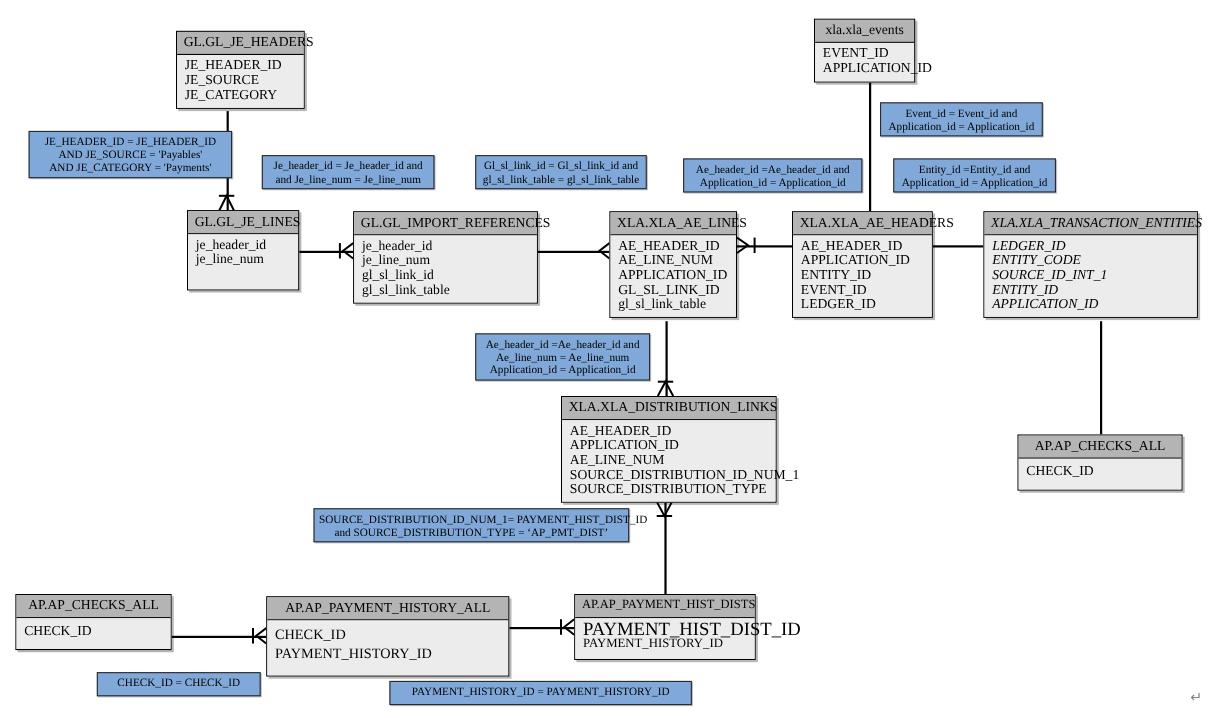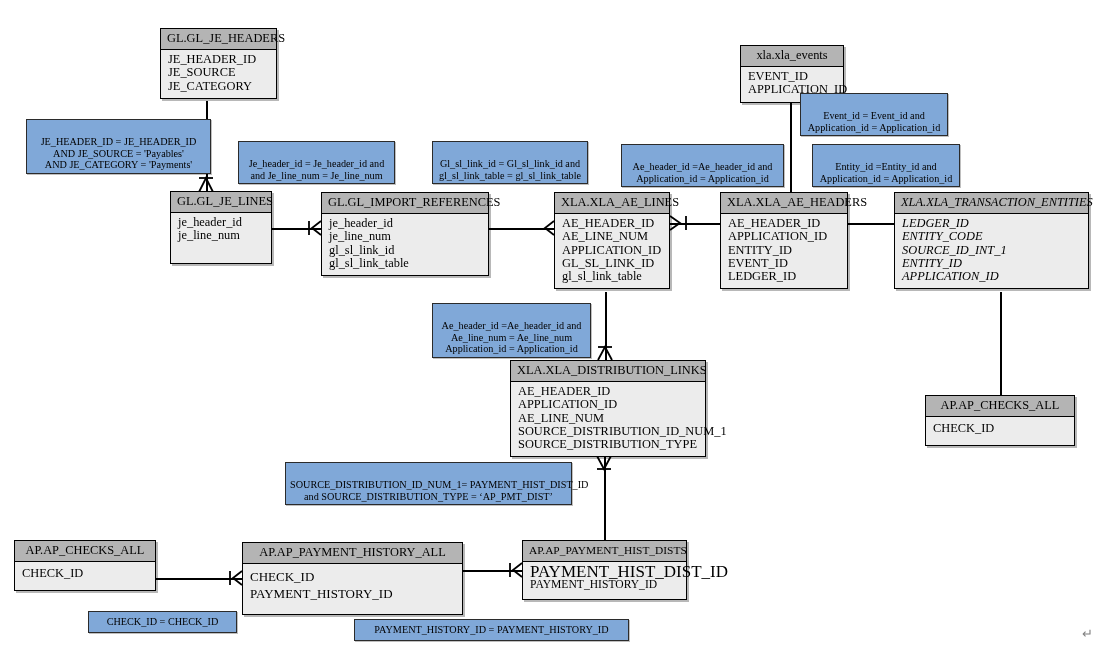--- a/index.html
+++ b/index.html
@@ -51,21 +51,21 @@
   
   .rel-label {
     position: absolute;
     box-sizing: border-box;
     background: #80a8d8;
     border: 1px solid #2b2b2b;
     color: #000;
     font-size: 10.2px;
     line-height: 11.6px;
     text-align: center;
-    padding: 16px 4px 2px 4px;
+    padding: 4px 4px 2px 4px;
     box-shadow: 1px 1px 0 rgba(0,0,0,0.25);
     white-space: nowrap;
   }
   
   .conn {
     position: absolute;
     background: #000;
   }
   .conn.h { height: 1.6px; }
   .conn.v { width: 1.6px; }
@@ -143,21 +143,21 @@
 
   <div class="entity" style="left:160px; top:28px; width:117px;">
     <div class="ent-title">GL.GL_JE_HEADERS</div>
     <div class="ent-cols">
       <div class="ent-col">JE_HEADER_ID</div>
       <div class="ent-col">JE_SOURCE</div>
       <div class="ent-col">JE_CATEGORY</div>
     </div>
   </div>
 
-  <div class="entity" style="left:740px; top:17px; width:104px;margin-top:28px;">
+  <div class="entity" style="left:740px; top:17px; width:92px;">
     <div class="ent-title">xla.xla_events</div>
     <div class="ent-cols">
       <div class="ent-col">EVENT_ID</div>
       <div class="ent-col">APPLICATION_ID</div>
     </div>
   </div>
 
   <div class="entity" style="left:170px; top:191px; width:102px;">
     <div class="ent-title">GL.GL_JE_LINES</div>
     <div class="ent-cols" style="padding-bottom:20px;">

